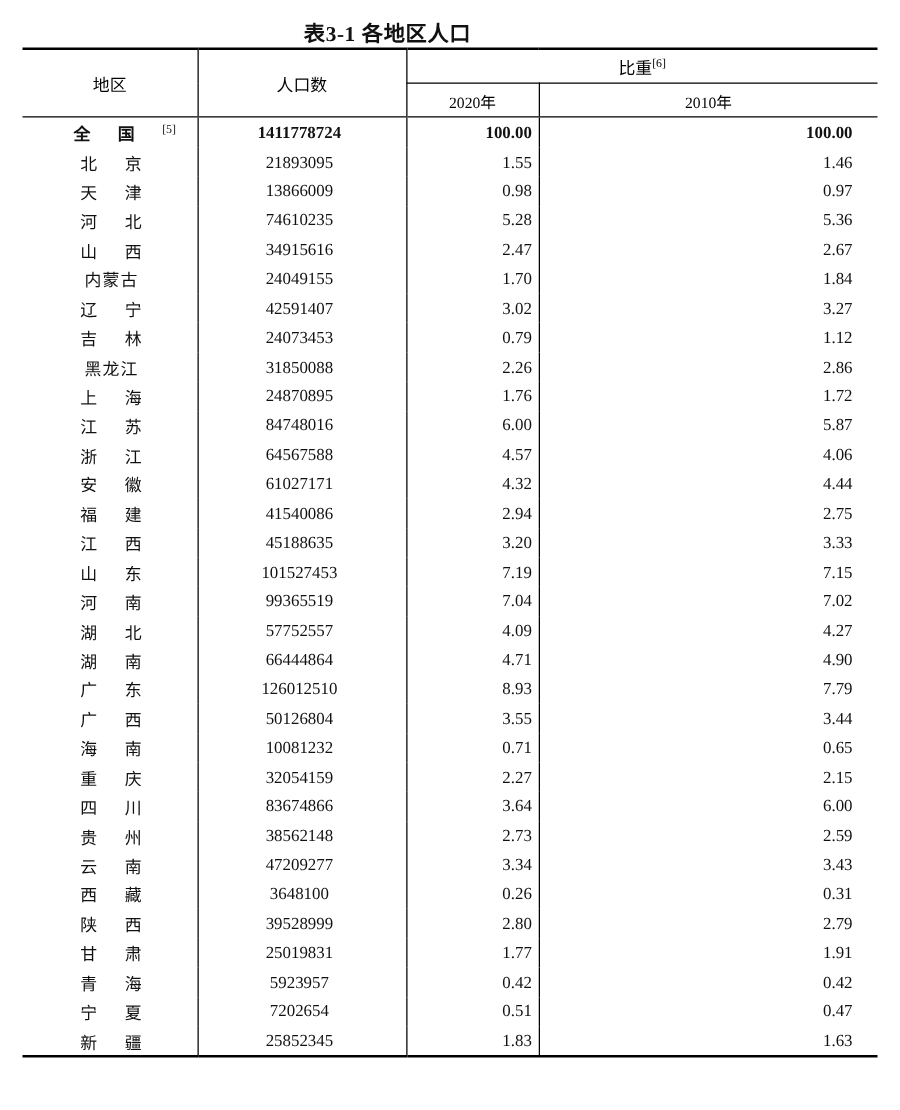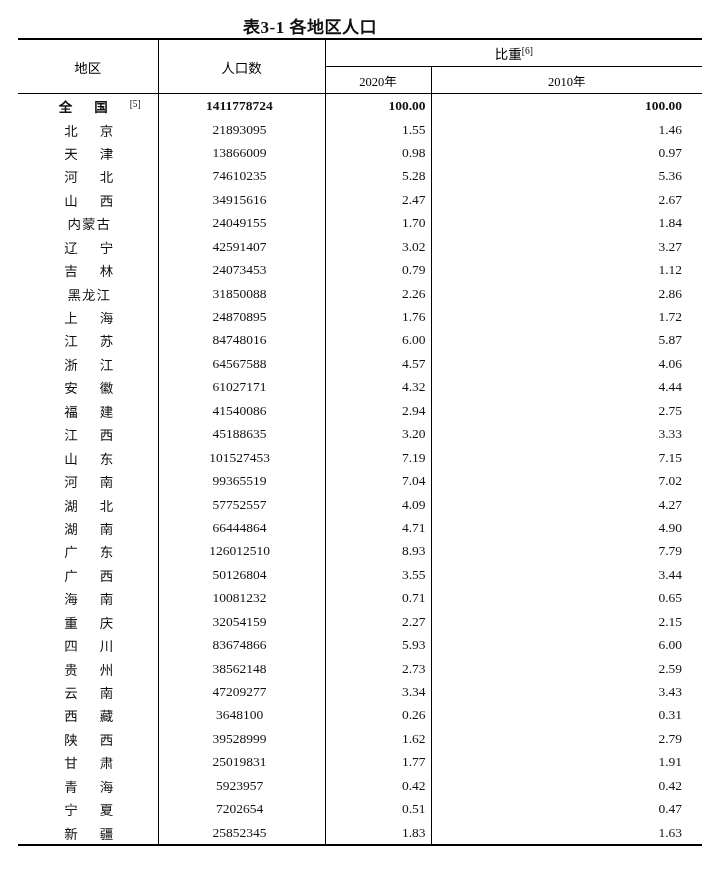--- a/index.html
+++ b/index.html
@@ -316,21 +316,21 @@
         </tr>
         <tr>
           <td class="cell region"><span class="name w2">重庆</span></td>
           <td class="cell pop">32054159</td>
           <td class="cell pct2020">2.27</td>
           <td class="cell pct2010">2.15</td>
         </tr>
         <tr>
           <td class="cell region"><span class="name w2">四川</span></td>
           <td class="cell pop">83674866</td>
-          <td class="cell pct2020">5.93</td>
+          <td class="cell pct2020">3.64</td>
           <td class="cell pct2010">6.00</td>
         </tr>
         <tr>
           <td class="cell region"><span class="name w2">贵州</span></td>
           <td class="cell pop">38562148</td>
           <td class="cell pct2020">2.73</td>
           <td class="cell pct2010">2.59</td>
         </tr>
         <tr>
           <td class="cell region"><span class="name w2">云南</span></td>
@@ -340,21 +340,21 @@
         </tr>
         <tr>
           <td class="cell region"><span class="name w2">西藏</span></td>
           <td class="cell pop">3648100</td>
           <td class="cell pct2020">0.26</td>
           <td class="cell pct2010">0.31</td>
         </tr>
         <tr>
           <td class="cell region"><span class="name w2">陕西</span></td>
           <td class="cell pop">39528999</td>
-          <td class="cell pct2020">1.62</td>
+          <td class="cell pct2020">2.80</td>
           <td class="cell pct2010">2.79</td>
         </tr>
         <tr>
           <td class="cell region"><span class="name w2">甘肃</span></td>
           <td class="cell pop">25019831</td>
           <td class="cell pct2020">1.77</td>
           <td class="cell pct2010">1.91</td>
         </tr>
         <tr>
           <td class="cell region"><span class="name w2">青海</span></td>

